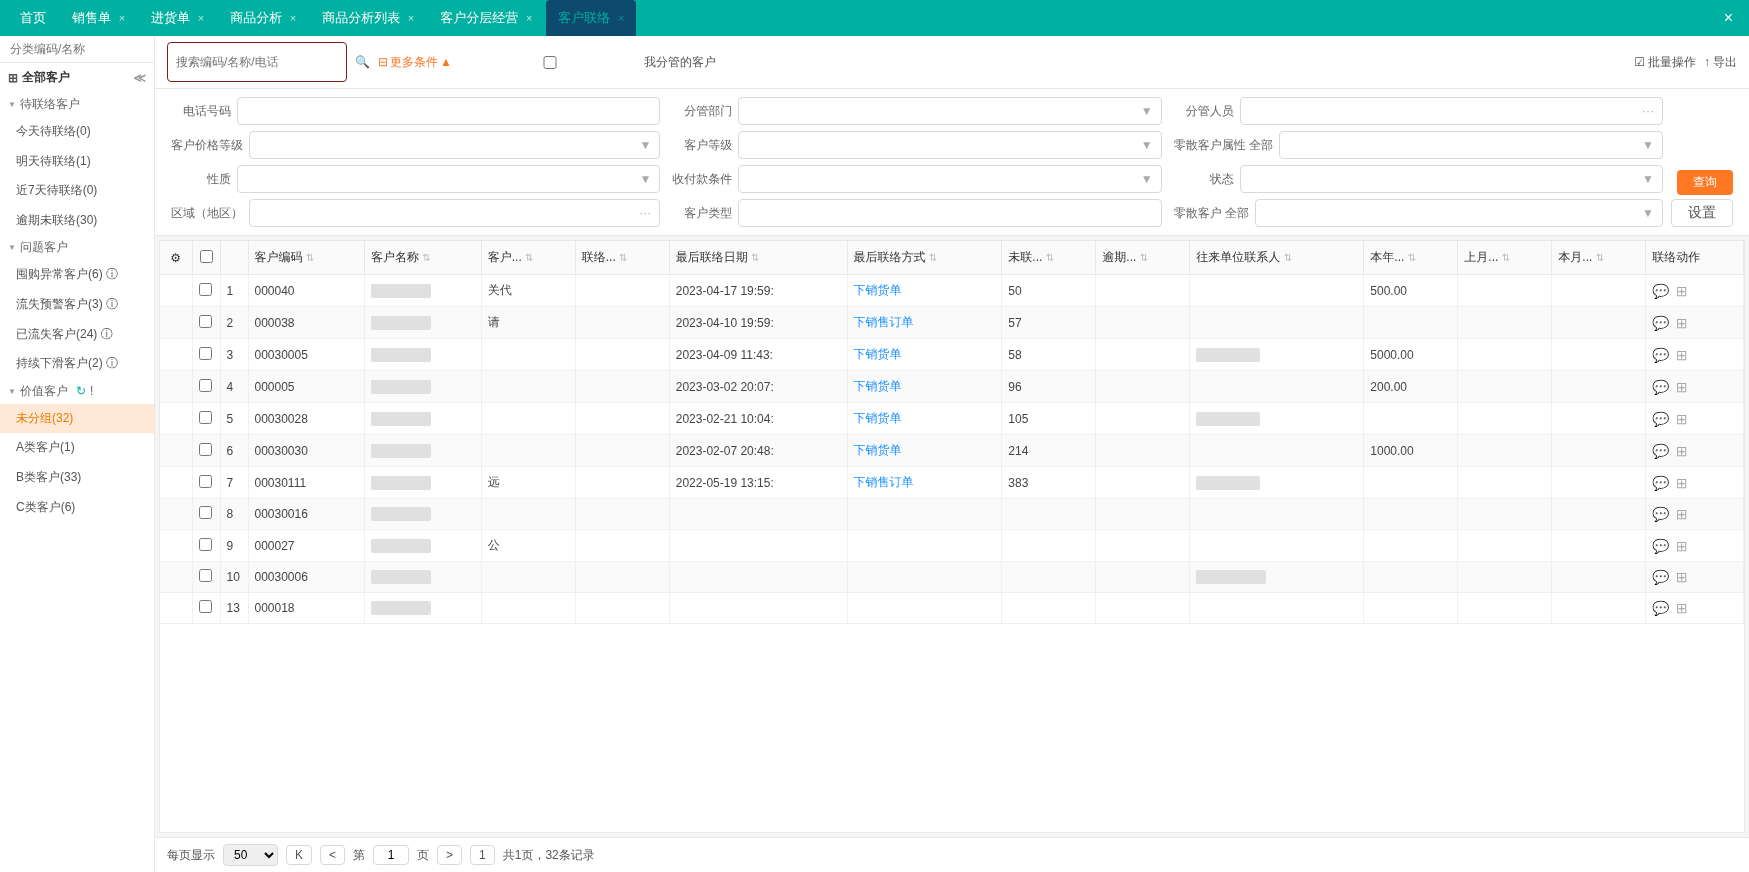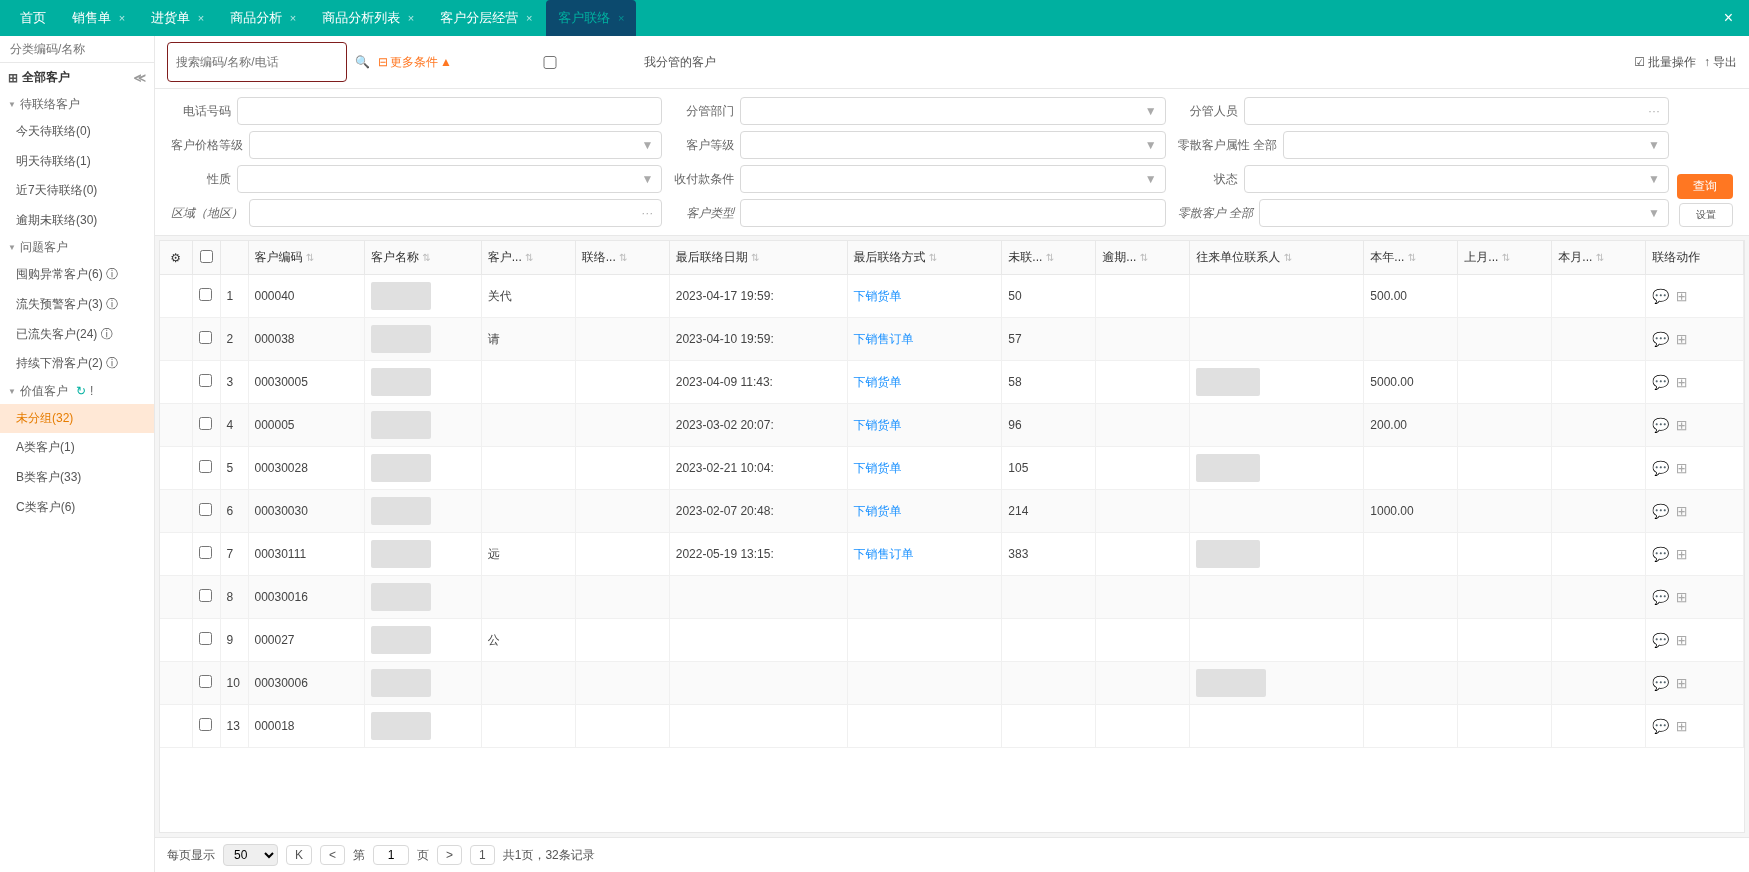--- a/index.html
+++ b/index.html
@@ -219,21 +219,21 @@
       cursor: pointer;
       font-size: 12px;
     }
     .btn-reset {
       background: #fff;
       color: #555;
       border: 1px solid #d9d9d9;
       border-radius: 4px;
       padding: 4px 16px;
       cursor: pointer;
-      font-size: 10px;
+      font-size: 14px;
     }
 
     
     .table-container {
       flex: 1;
       overflow: auto;
       background: #fff;
       margin: 4px;
       border: 1px solid #e8e8e8;
     }
@@ -268,21 +268,21 @@
       cursor: pointer;
       text-decoration: none;
     }
     .blurred {
       background: #e0e0e0;
       border-radius: 2px;
       color: transparent;
       user-select: none;
       display: inline-block;
       min-width: 60px;
-      height: 28px;
+      height: 14px;
     }
     .action-icons {
       display: flex;
       gap: 6px;
       align-items: center;
     }
     .action-icon {
       color: #aaa;
       cursor: pointer;
       font-size: 14px;
@@ -486,21 +486,21 @@
             </div>
             <div class="adv-filter-item">
               <label>状态</label>
               <div class="filter-input">
                 <span></span>
                 <span style="color:#aaa;">▼</span>
               </div>
             </div>
           </div>
 
-          <div class="adv-filter-row" style="margin-bottom:0;font-style:italic;">
+          <div class="adv-filter-row" style="margin-bottom:0;">
             <div class="adv-filter-item">
               <label>区域（地区）</label>
               <div class="filter-input">
                 <span></span>
                 <span style="color:#aaa;">···</span>
               </div>
             </div>
             <div class="adv-filter-item">
               <label>客户类型</label>
               <div class="filter-input">

